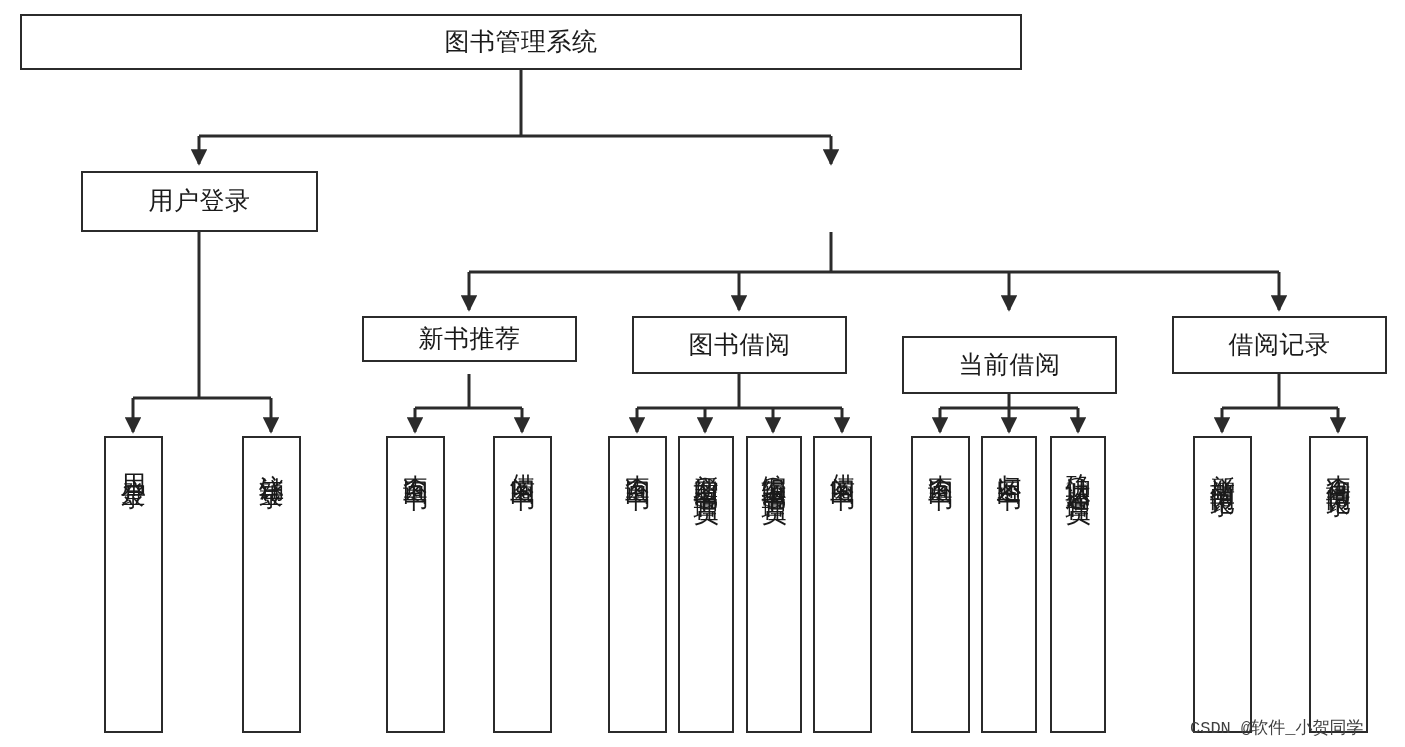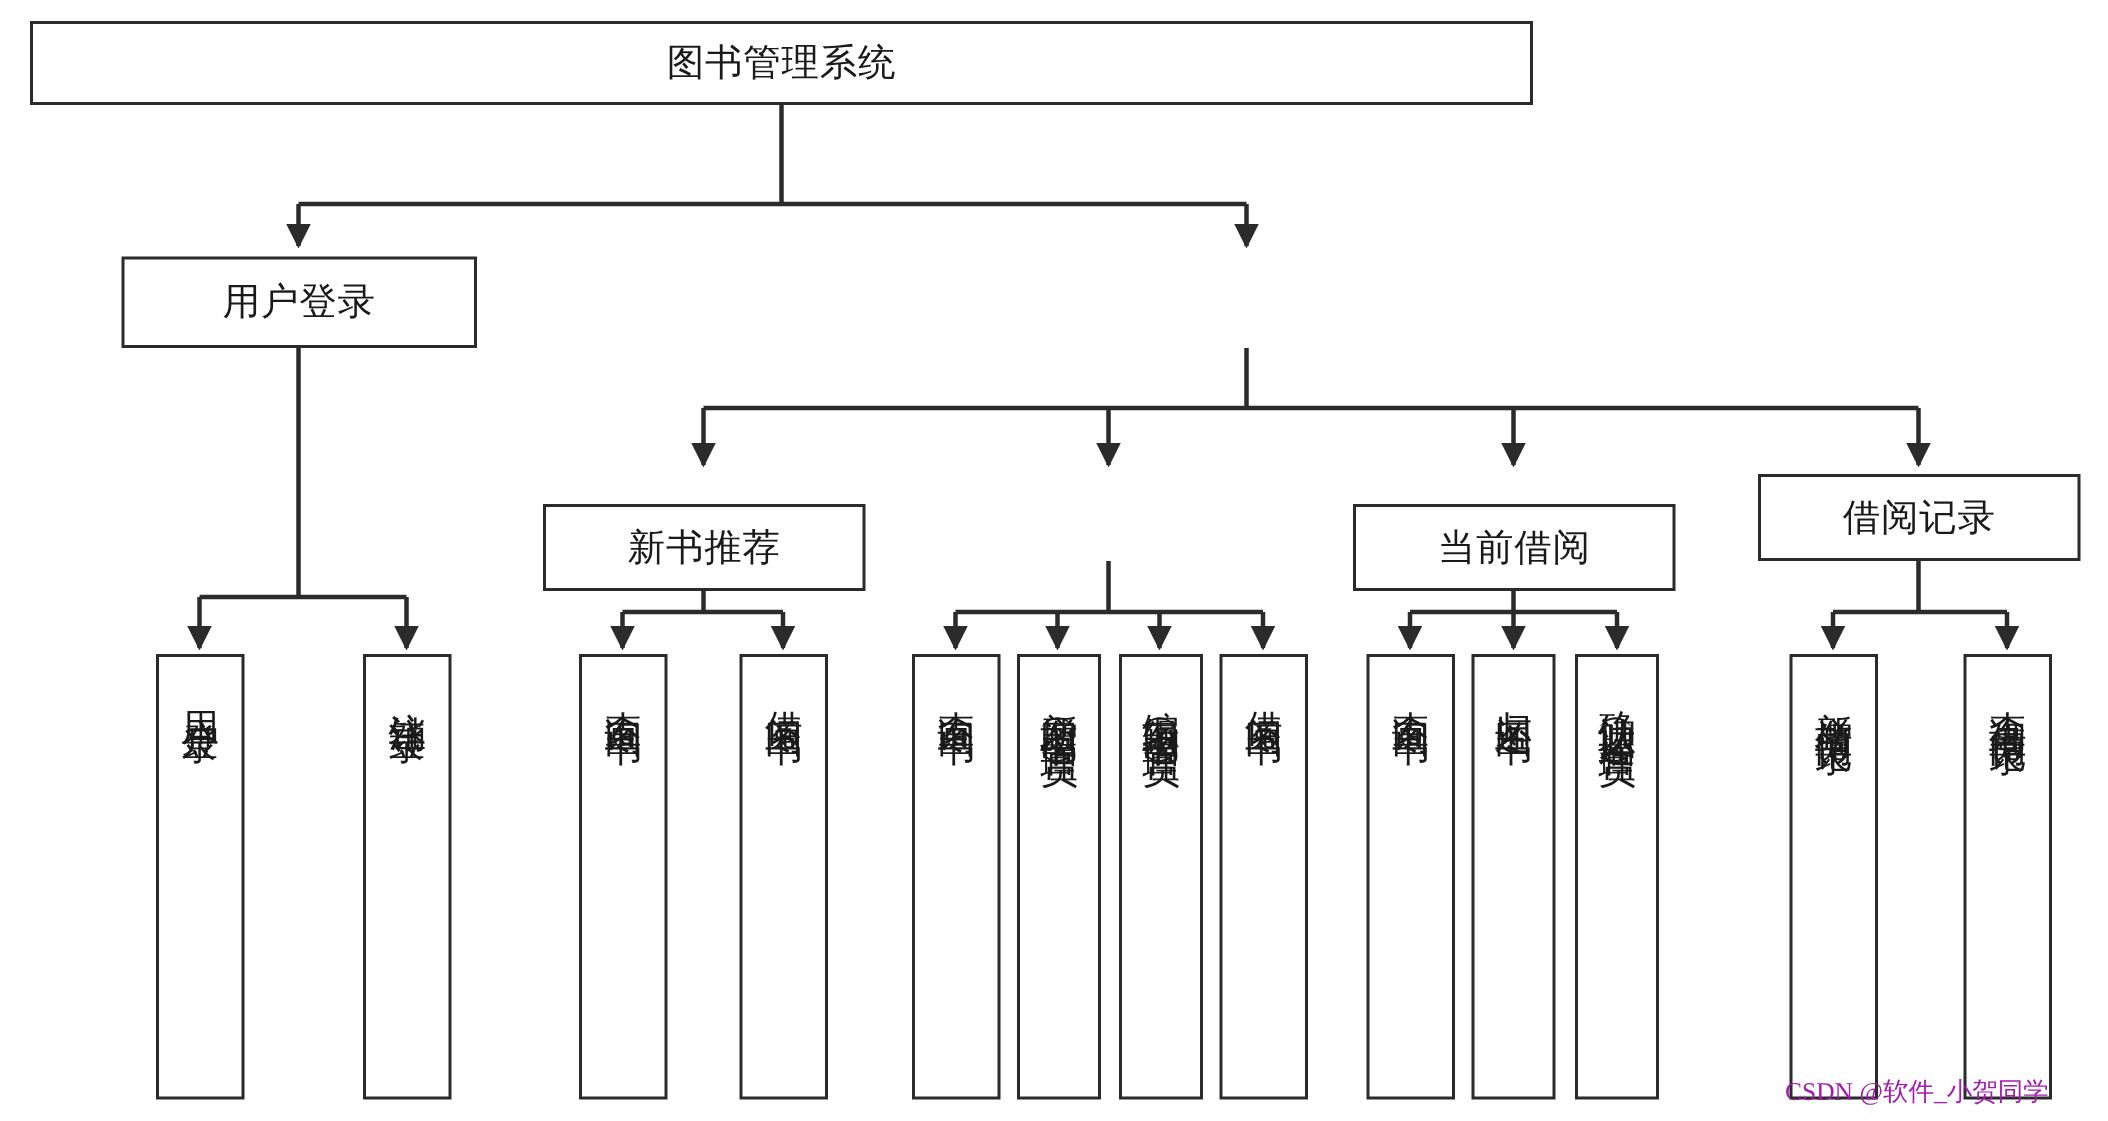--- a/index.html
+++ b/index.html
@@ -56,24 +56,24 @@
     font-size: 25px;
     letter-spacing: 4px;
     line-height: 1;
     white-space: nowrap;
   }
   .watermark {
     position: absolute;
     left: 1190px;
     top: 716px;
     font-size: 17px;
-    color: #a21caf;
+    color: #404040;
     white-space: nowrap;
     z-index: 5;
-    font-family: Liberation Serif, serif;
+    font-family: Liberation Mono, monospace;
   }
 </style>
 </head>
 <body>
 
 <div id="canvas">
 
   <svg id="edges" viewBox="0 0 1405 747" width="1405" height="747" xmlns="http://www.w3.org/2000/svg">
     <defs>
       <marker id="arrow" viewBox="0 0 10 10" refX="9" refY="5" markerWidth="5.5" markerHeight="5.5" orient="auto-start-reverse">
@@ -126,24 +126,27 @@
 
   <div class="node horiz" style="left:20px; top:14px; width:1002px; height:56px;">
     <span class="label">图书管理系统</span>
   </div>
 
   <div class="node horiz" style="left:81px; top:171px; width:237px; height:61px;">
     <span class="label">用户登录</span>
   </div>
 
 
-  <div class="node horiz" style="left:362px; top:316px; width:215px; height:58px;margin-top:20px;">
+  <div class="node horiz" style="left:362px; top:316px; width:215px; height:46px;">
     <span class="label">新书推荐</span>
   </div>
 
+  <div class="node horiz" style="left:632px; top:316px; width:215px; height:58px;">
+    <span class="label">图书借阅</span>
+  </div>
 
   <div class="node horiz" style="left:902px; top:316px; width:215px; height:58px;margin-top:20px;">
     <span class="label">当前借阅</span>
   </div>
 
   <div class="node horiz" style="left:1172px; top:316px; width:215px; height:58px;">
     <span class="label">借阅记录</span>
   </div>
 
   <div class="node vert" style="left:104px; top:436px; width:59px; height:297px;">

